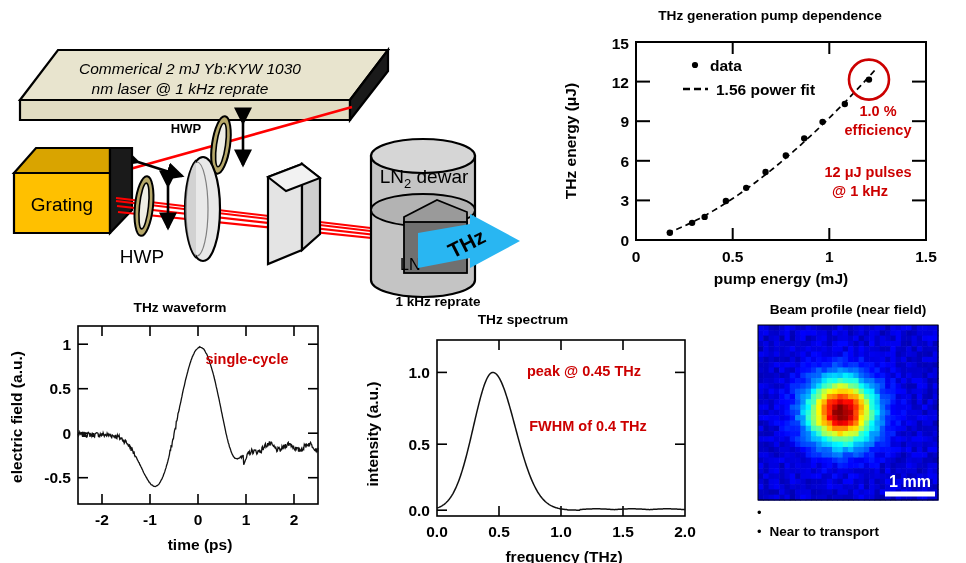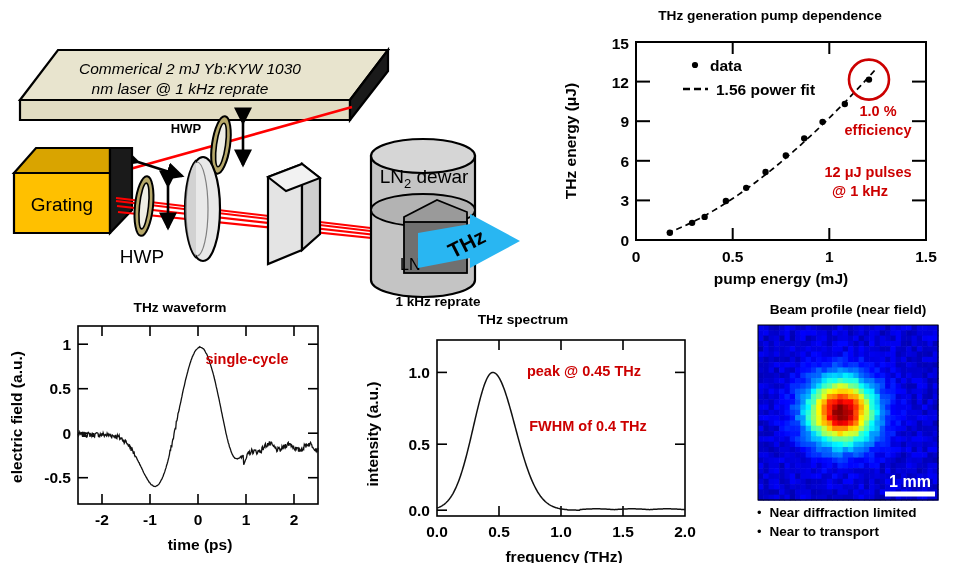--- a/index.html
+++ b/index.html
@@ -1411,19 +1411,18 @@
         <rect x="28" y="33" width="180" height="175" fill="none" stroke="#000" stroke-width="1"></rect>
       </g>
     <line x1="155" y1="202" x2="205" y2="202" stroke="#ffffff" stroke-width="5"></line>
     <text x="180" y="195" text-anchor="middle" font-size="16" font-weight="bold" fill="#ffffff" font-family="'Liberation Sans',sans-serif">1 mm</text>
   </svg>
 </div>
 
 <div class="bullist">
   <div>
     <span class="dot">•</span>
-    <span class="bullet">Near diffraction limited</span>
   </div>
   <div>
     <span class="dot">•</span>
     <span class="bullet">Near to transport</span>
   </div>
 </div>
 
 </body></html>

